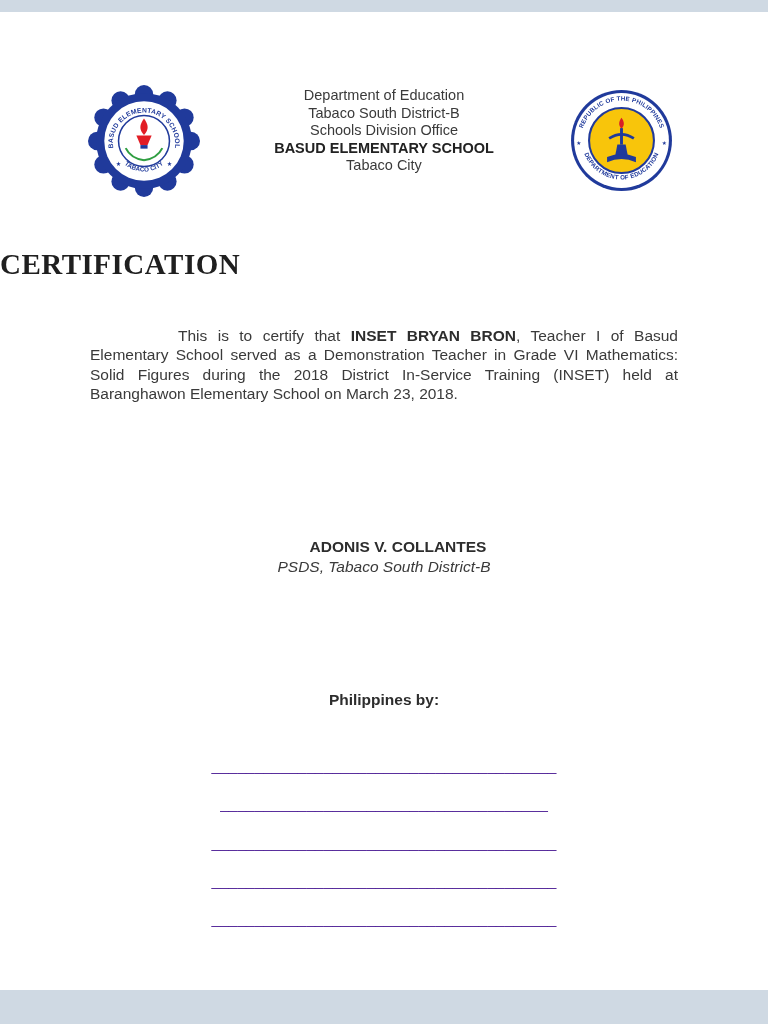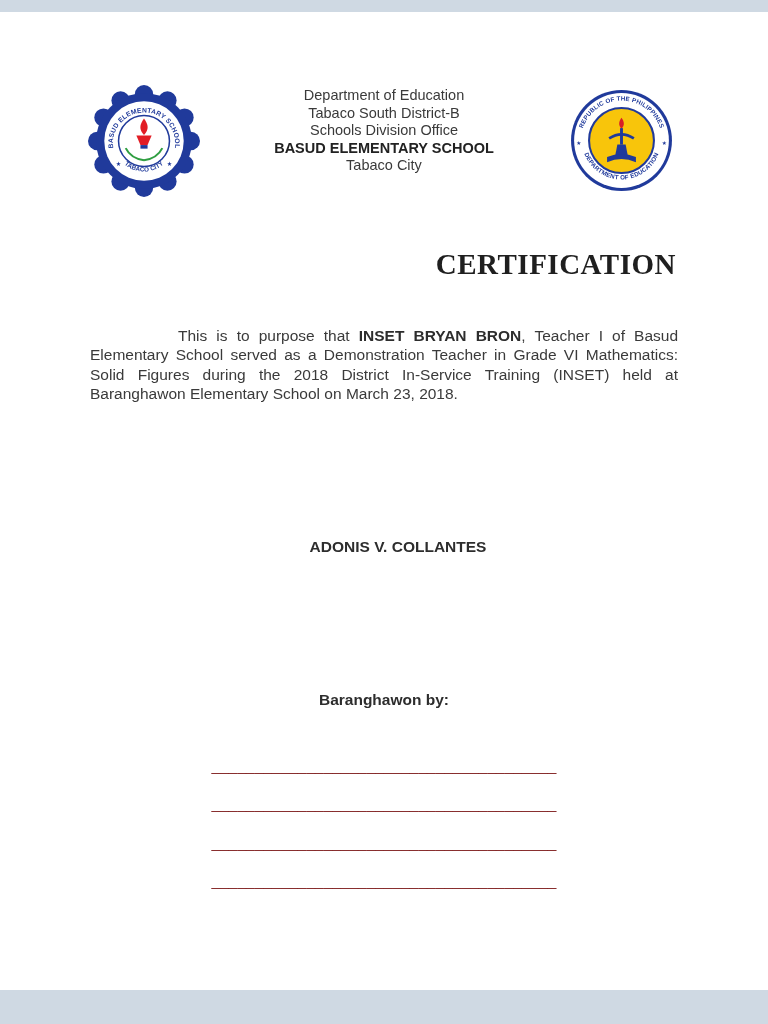--- a/index.html
+++ b/index.html
@@ -22,21 +22,21 @@
     color: #3a3a3a;
   }
   .letterhead-text .lh-bold { font-weight: bold; color: #222; }
 
   .seal { position: absolute; }
   .seal-left  { left: 88px;  top: 85px;  width: 112px; height: 112px; }
   .seal-right { left: 570px; top: 89px;  width: 103px; height: 103px; }
 
   .cert-title {
     position: absolute; top: 248px; left: 0; width: 676px; margin: 0;
-    text-align: right;
+    text-align: left;
     font-family: "Liberation Serif", serif;
     font-size: 29px; font-weight: bold; letter-spacing: 0.5px;
     color: #1f1f1f;
   }
 
   .doc-body {
     position: absolute; top: 326px; left: 90px; width: 588px;
     font-size: 15.5px; line-height: 19.3px; color: #3a3a3a;
   }
   .doc-body p { margin: 0 0 19px 0; text-align: justify; text-indent: 88px; }
@@ -50,21 +50,21 @@
   .sig-position { font-style: italic; }
 
   .corroborated-heading {
     position: absolute; top: 691px; left: 0; width: 768px;
     text-align: center; font-size: 15.5px; font-weight: bold; color: #2d2d2d;
   }
 
   .signature-lines {
     position: absolute; top: 747px; left: 0; width: 768px;
     text-align: center; font-size: 15.5px; line-height: 38.3px;
-    color: #7f1d1d; letter-spacing: 0;
+    color: #4c1d95; letter-spacing: 0;
   }
   .signature-lines div { white-space: pre; }
 </style>
 </head>
 <body>
 
 <div class="strip strip-top"></div>
 <div class="strip strip-bottom"></div>
 
 <div class="seal seal-left">
@@ -135,27 +135,29 @@
     <rect x="48.6" y="38" width="2.8" height="16" fill="#203a9b"></rect>
     <path d="M38,48 Q50,40 62,48" stroke="#203a9b" stroke-width="2.5" fill="none"></path>
     <path d="M46,54 L54,54 L56,64 L44,64 Z" fill="#203a9b"></path>
     <path d="M36,66 Q50,60 64,66 L64,71 Q50,65 36,71 Z" fill="#203a9b"></path>
   </svg>
 </div>
 
 <h1 class="cert-title">CERTIFICATION</h1>
 
 <div class="doc-body">
-  <p><span>This is to purpose that </span><strong>INSET BRYAN BRON</strong><span>, Teacher I of Basud Elementary School served as a Demonstration Teacher in Grade VI Mathematics: Solid Figures during the 2018 District In-Service Training (INSET) held at Baranghawon Elementary School on March 23, 2018.</span></p>
+  <p><span>This is to certify that </span><strong>INSET BRYAN BRON</strong><span>, Teacher I of Basud Elementary School served as a Demonstration Teacher in Grade VI Mathematics: Solid Figures during the 2018 District In-Service Training (INSET) held at Baranghawon Elementary School on March 23, 2018.</span></p>
 </div>
 
 <div class="signature-block">
   <div class="sig-name">ADONIS V. COLLANTES</div>
+  <div class="sig-position">PSDS, Tabaco South District-B</div>
 </div>
 
-<div class="corroborated-heading">Baranghawon by:</div>
+<div class="corroborated-heading">Philippines by:</div>
 
 <div class="signature-lines">
   <div>________________________________________</div>
+  <div>______________________________________</div>
   <div>________________________________________</div>
   <div>________________________________________</div>
   <div>________________________________________</div>
 </div>
 
 </body></html>

